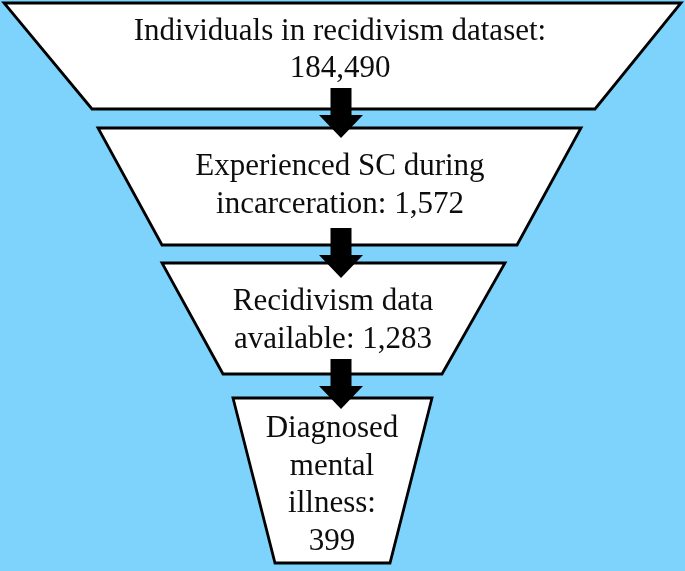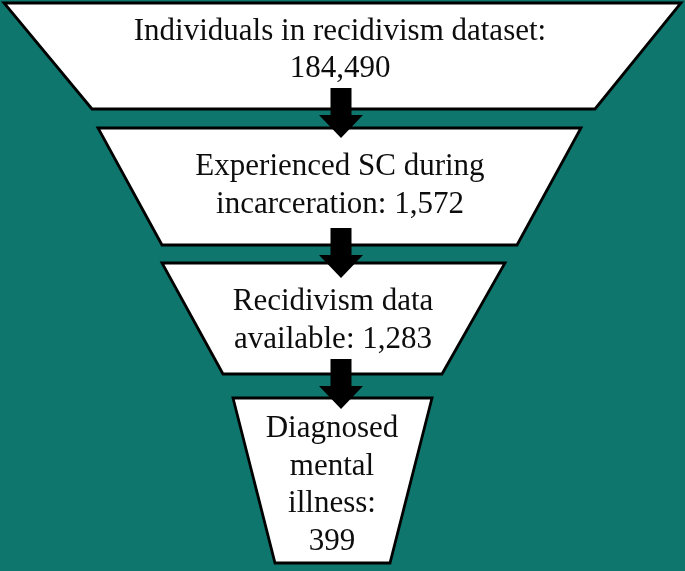--- a/index.html
+++ b/index.html
@@ -4,21 +4,21 @@
 <style>
   html, body {
     margin: 0;
     padding: 0;
     background: #ffffff;
   }
   .figure-wrap {
     position: relative;
     width: 685px;
     height: 571px;
-    background: #0f766e;
+    background: #7dd3fc;
     overflow: hidden;
   }
   svg {
     display: block;
   }
   .stage-shape {
     fill: #ffffff;
     stroke: #000000;
     stroke-width: 2.8;
     stroke-linejoin: miter;

